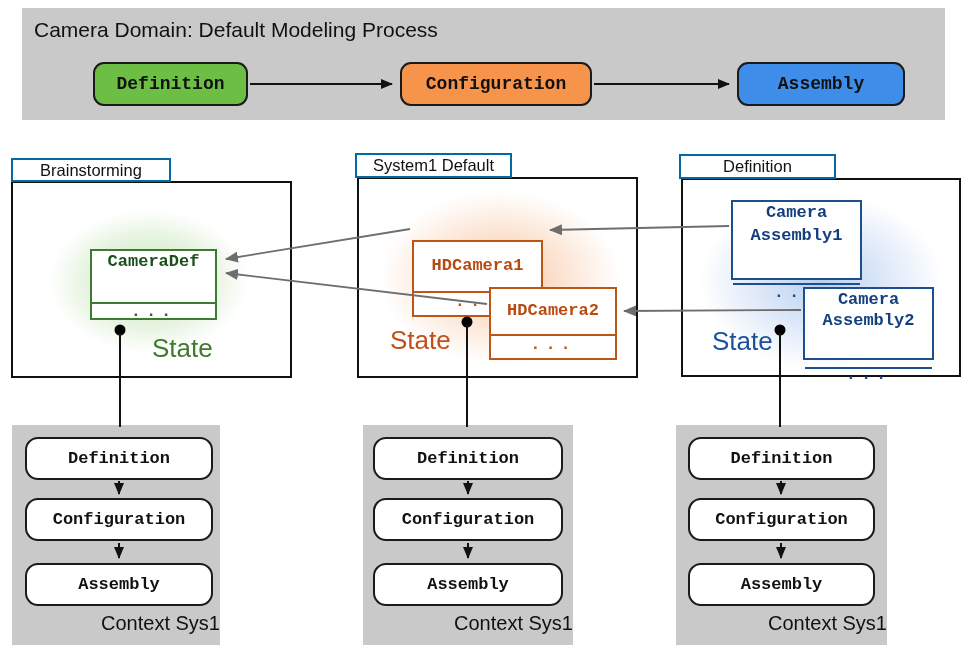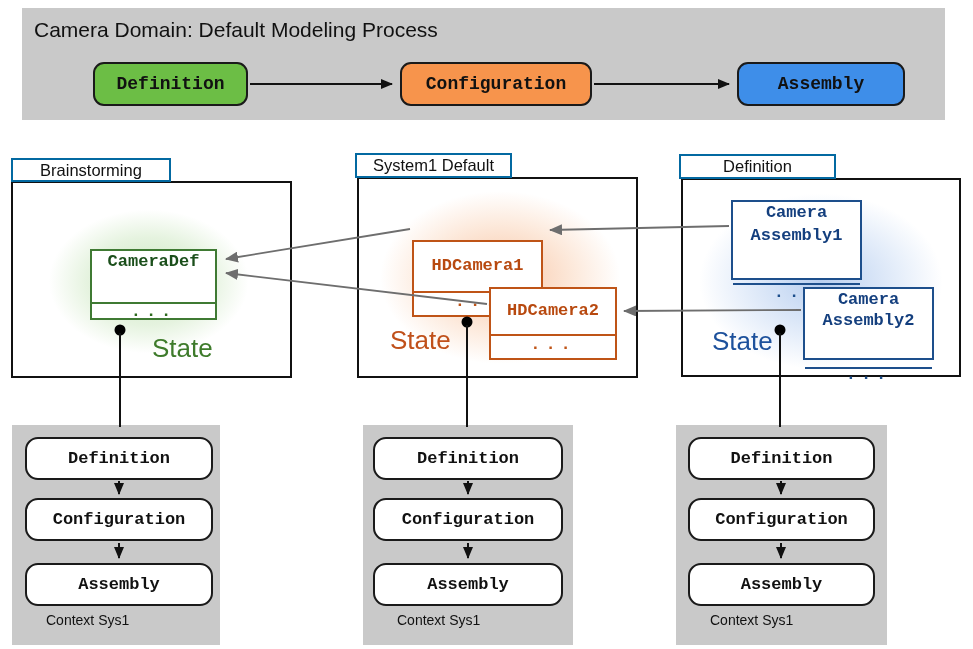--- a/index.html
+++ b/index.html
@@ -61,22 +61,22 @@
   .state-blue{color:#1d519c;}
   
   .ctx-box{background:#c9c9c9; z-index:1;}
   .ctx-pill{
     position:absolute; height:43px; box-sizing:border-box;
     border:2px solid #1a1a1a; border-radius:13px; background:#fff;
     display:flex; align-items:center; justify-content:center;
     font-family:"Liberation Mono", monospace; font-weight:bold; font-size:17px; color:#111;
   }
   .ctx-caption{
-    position:absolute; left:0; right:0; top:187px; text-align:left;
-    font-size:14px; color:#111; padding-left:34px;
+    position:absolute; left:0; right:0; top:187px; text-align:right;
+    font-size:20px; color:#111; padding-left:34px;
   }
   
   #overlay{left:0; top:0; z-index:6; pointer-events:none;}
 </style>
 </head>
 <body>
 
 <div id="stage">
 
   <div id="banner" class="abs">

